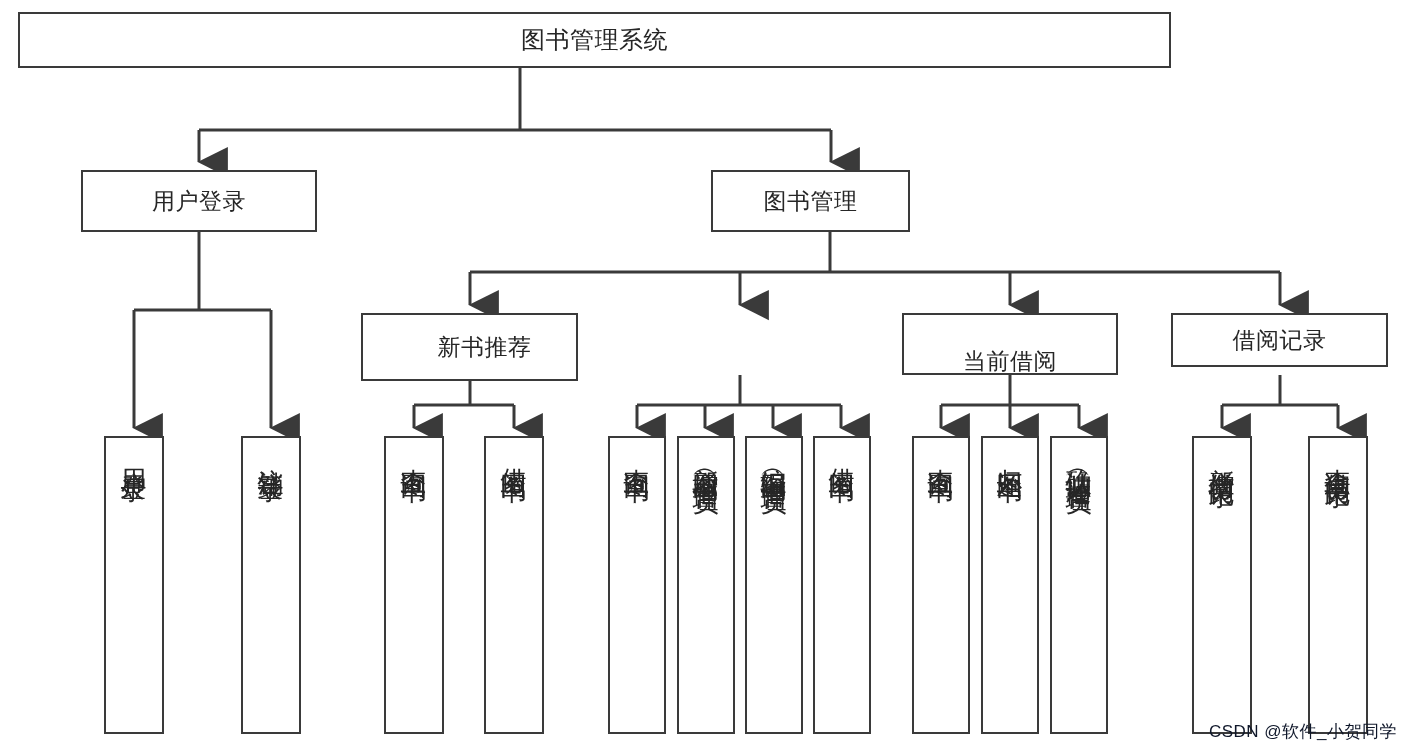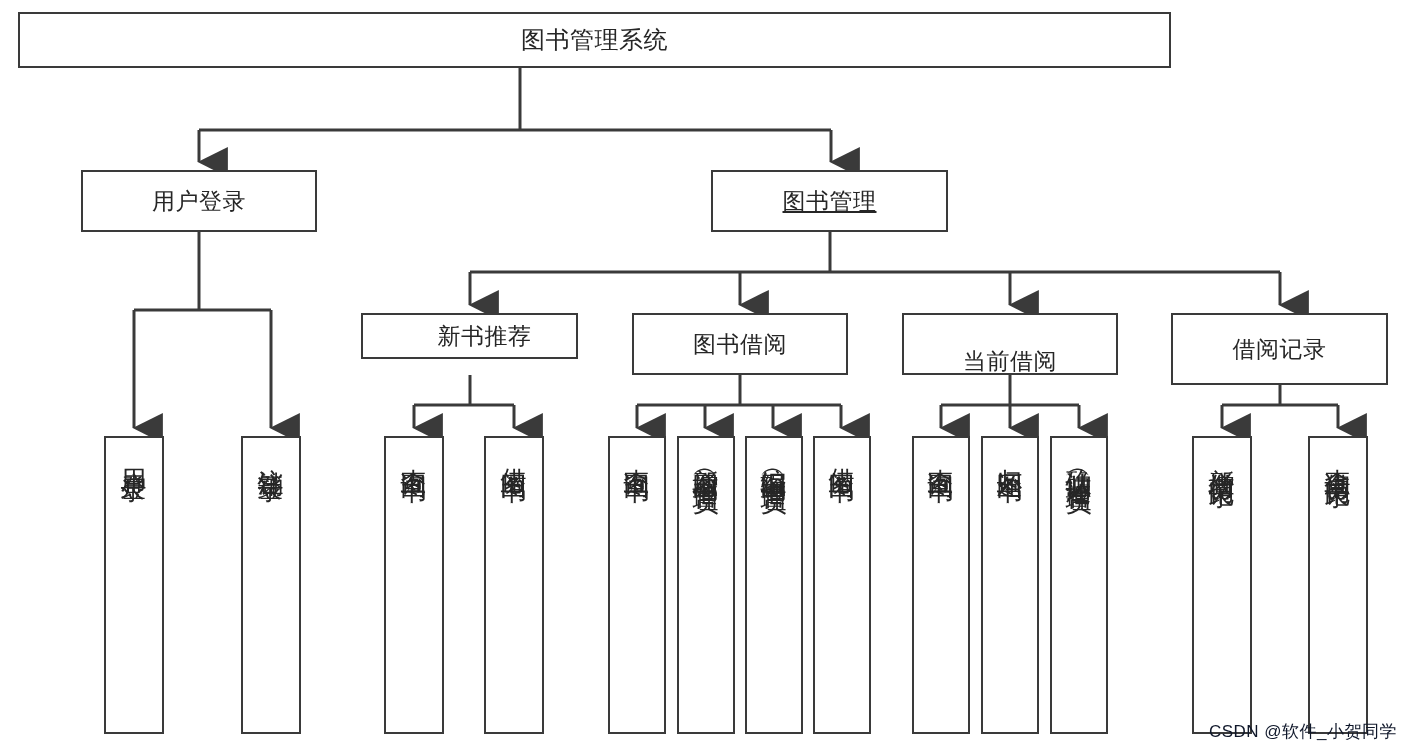--- a/index.html
+++ b/index.html
@@ -110,34 +110,31 @@
     </g>
   </svg>
 
   <div class="node h root" style="left:18px;top:12px;width:1153px;height:56px;">
     <span class="lbl">图书管理系统</span>
   </div>
 
   <div class="node h" style="left:81px;top:170px;width:236px;height:62px;">
     <span class="lbl">用户登录</span>
   </div>
-  <div class="node h" style="left:711px;top:170px;width:237px;height:62px;text-decoration:underline;">
+  <div class="node h" style="left:711px;top:170px;width:199px;height:62px;">
     <span class="lbl">图书管理</span>
   </div>
 
-  <div class="node h" style="left:361px;top:313px;width:217px;height:46px;padding-left:30px;">
+  <div class="node h" style="left:361px;top:313px;width:217px;height:68px;padding-left:30px;">
     <span class="lbl">新书推荐</span>
-  </div>
-  <div class="node h" style="left:632px;top:313px;width:216px;height:62px;">
-    <span class="lbl">图书借阅</span>
   </div>
   <div class="node h" style="left:902px;top:313px;width:216px;height:62px;align-items:flex-end;">
     <span class="lbl">当前借阅</span>
   </div>
-  <div class="node h" style="left:1171px;top:313px;width:217px;height:72px;">
+  <div class="node h" style="left:1171px;top:313px;width:217px;height:54px;">
     <span class="lbl">借阅记录</span>
   </div>
 
   <div class="node v" style="left:104px;top:436px;width:60px;height:298px;">
     <span class="lbl">用户登录</span>
   </div>
   <div class="node v" style="left:241px;top:436px;width:60px;height:298px;">
     <span class="lbl">注销登录</span>
   </div>
 

